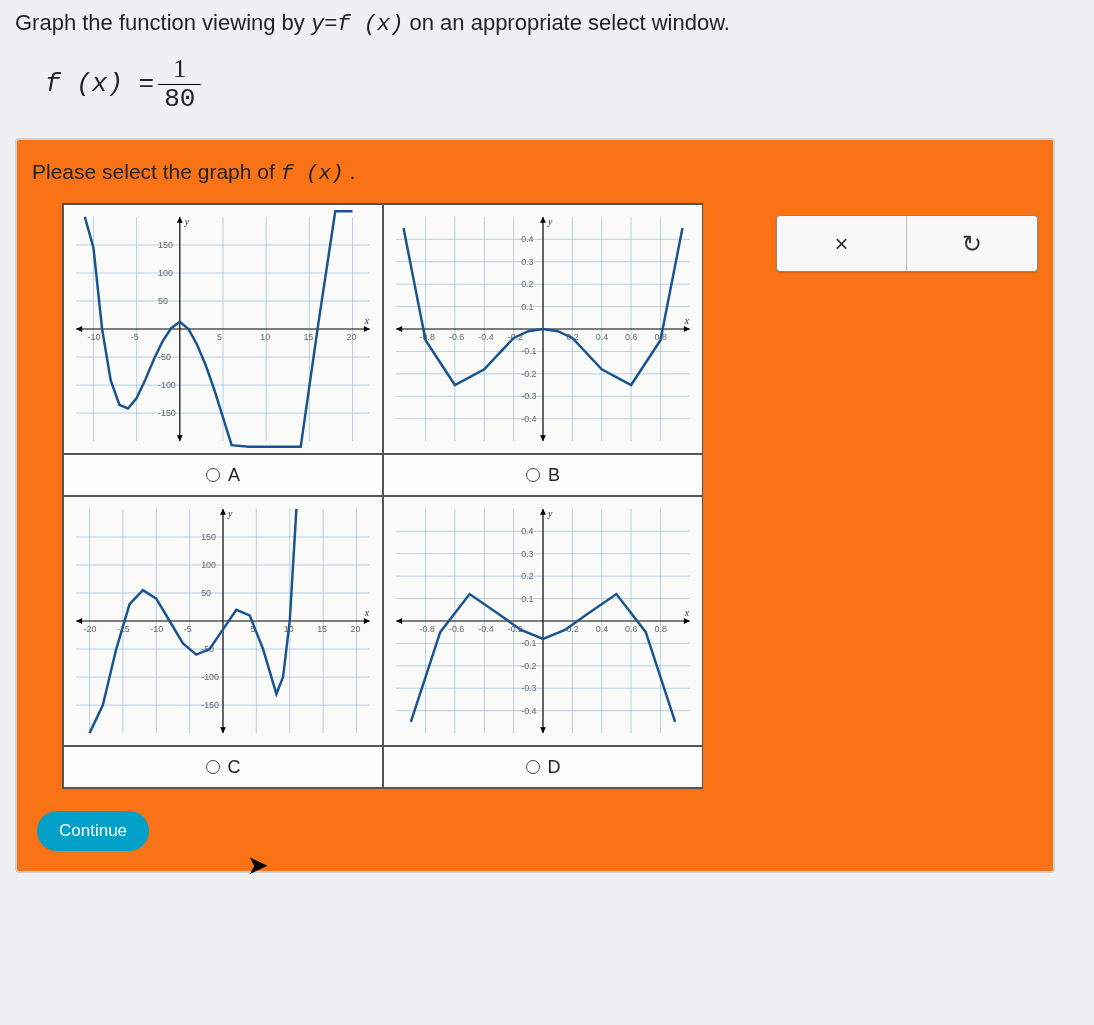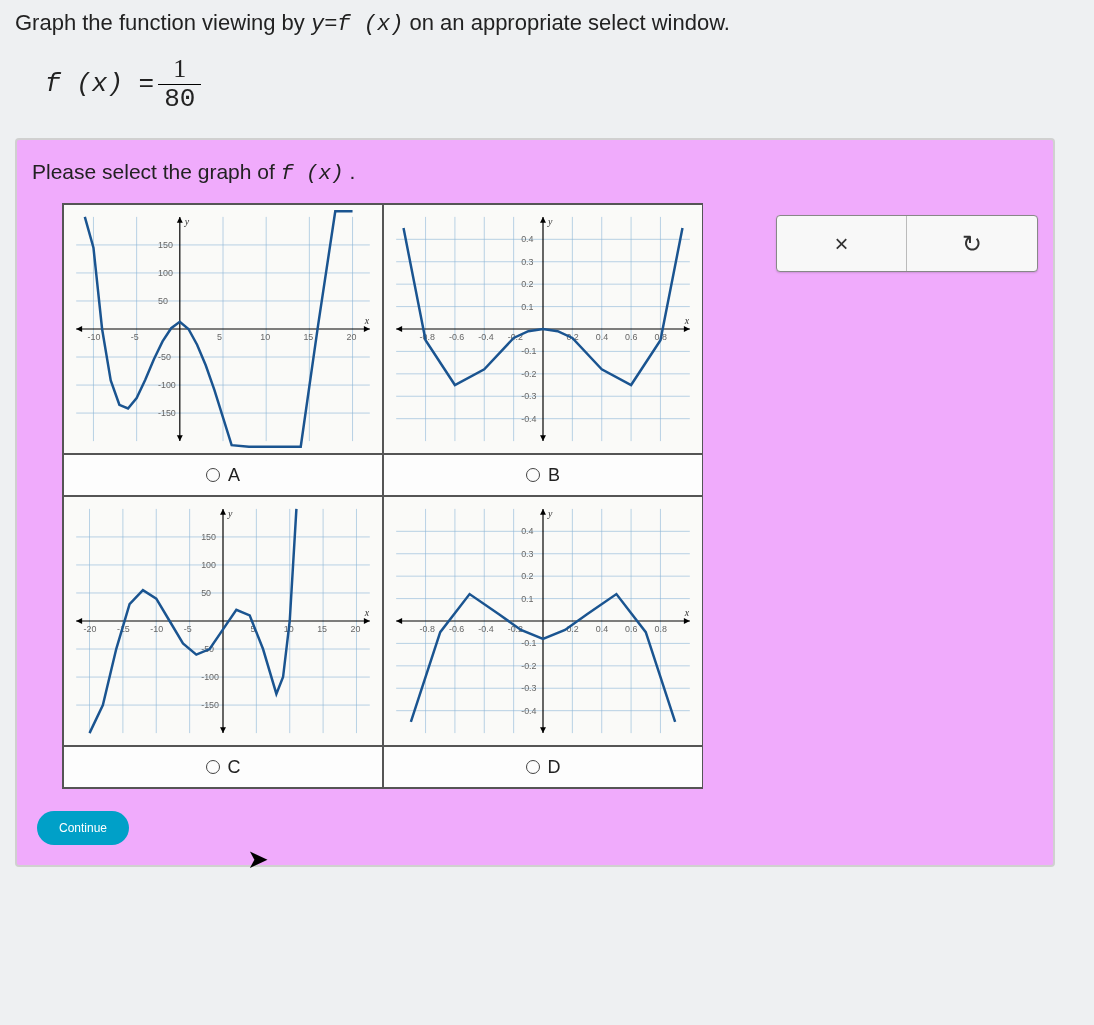--- a/index.html
+++ b/index.html
@@ -46,21 +46,21 @@
     }
     .frac .den {
       padding: 0 6px;
       line-height: 1.1;
       font-family: Liberation Mono, monospace;
     }
     .main-panel {
       border: 2px solid #d0d0d0;
       border-radius: 4px;
       padding: 20px 15px;
-      background: #f0abfc;
+      background: #f97316;
       width: 1040px;
       position: relative;
     }
     .instruction {
       font-size: 21px;
       color: #222;
       margin-bottom: 18px;
     }
     .choice-grid {
       display: grid;
@@ -128,21 +128,21 @@
     }
     .tool-btn:first-child { border-right: 1px solid #bbb; }
     .continue-btn {
       margin-top: 22px;
       margin-left: 5px;
       padding: 10px 22px;
       background: #00a0c8;
       color: #fff;
       border: none;
       border-radius: 22px;
-      font-size: 12px;
+      font-size: 17px;
       font-weight: 500;
       cursor: pointer;
     }
     .cursor-icon {
       position: absolute;
       bottom: -10px;
       left: 230px;
       font-size: 26px;
       color: #000;
     }

